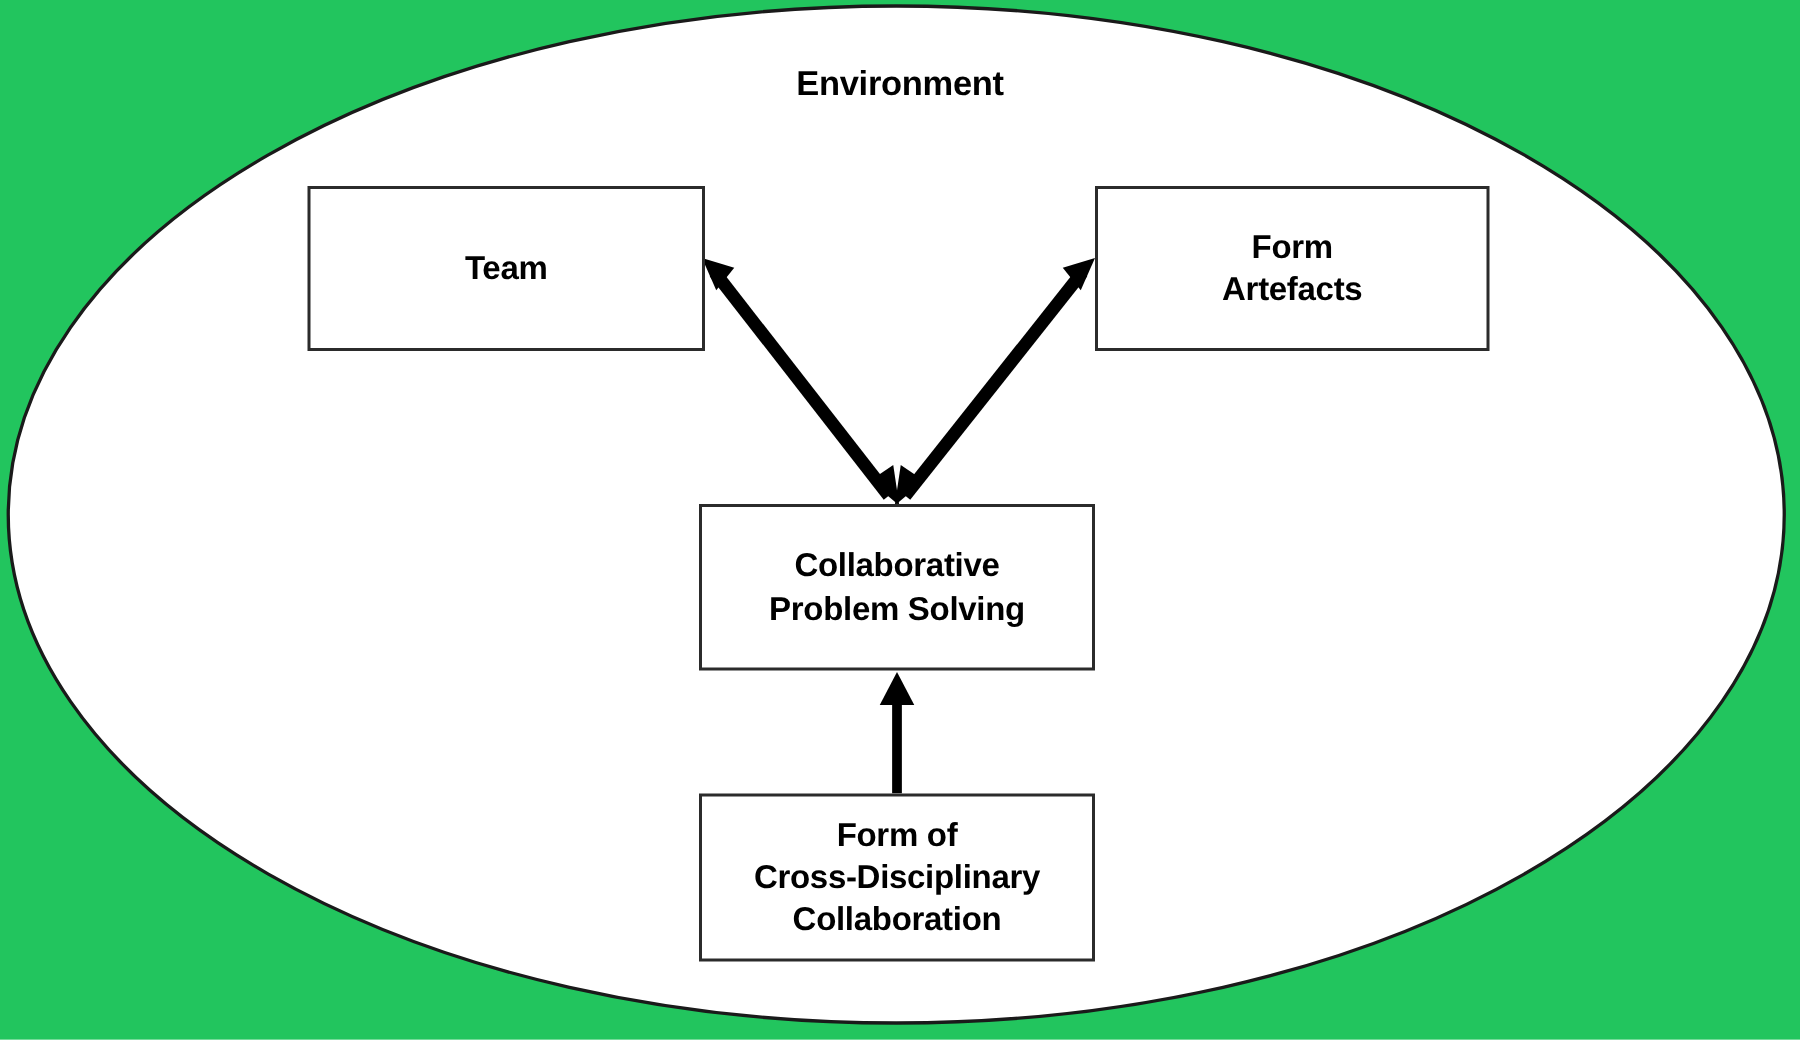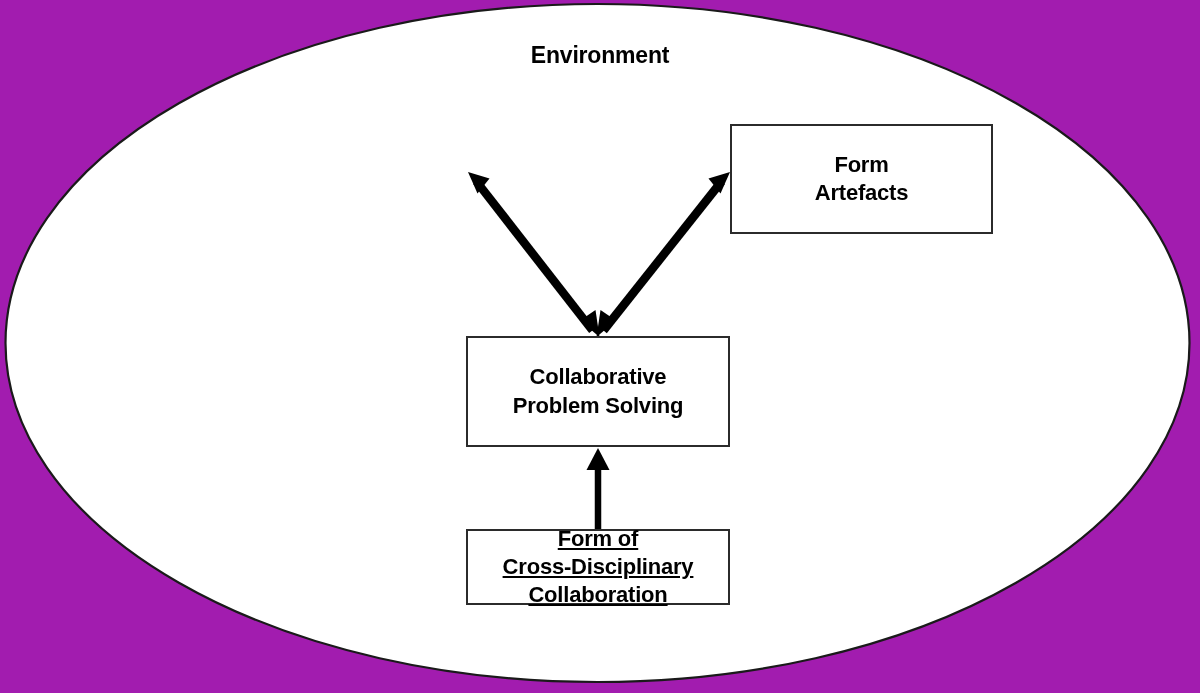--- a/index.html
+++ b/index.html
@@ -11,21 +11,21 @@
   body {
     width: 1200px;
     height: 693px;
     font-family: "Liberation Sans", sans-serif;
     overflow: hidden;
   }
   #diagram-root {
     position: relative;
     width: 1200px;
     height: 693px;
-    background: #a21caf;
+    background: #22c55e;
   }
   #diagram-svg {
     position: absolute;
     left: 0;
     top: 0;
     width: 1200px;
     height: 693px;
     display: block;
   }
   .node-box {
@@ -63,22 +63,21 @@
   #box-collaborative-problem-solving {
     left: 466px;
     top: 336px;
     width: 264px;
     height: 111px;
   }
   #box-form-of-collaboration {
     left: 466px;
     top: 529px;
     width: 264px;
-    height: 76px;
-    text-decoration: underline;
+    height: 112px;
   }
   #environment-title {
     position: absolute;
     left: 0;
     top: 42px;
     width: 1200px;
     text-align: center;
     font-family: "Liberation Sans", sans-serif;
     font-weight: bold;
     font-size: 23px;
@@ -113,20 +112,23 @@
     </g>
 
     <g>
       <line x1="598" y1="529" x2="598" y2="466" stroke="#000000" stroke-width="6.5" stroke-linecap="butt"></line>
       <polygon points="598,448 609.5,470 586.5,470" fill="#000000"></polygon>
     </g>
   </svg>
 
   <div id="environment-title">Environment</div>
 
+  <div class="node-box" id="box-team">
+    <span class="node-label">Team</span>
+  </div>
 
   <div class="node-box" id="box-joint-artefacts">
     <span class="node-label">Form
 Artefacts</span>
   </div>
 
   <div class="node-box" id="box-collaborative-problem-solving">
     <span class="node-label">Collaborative
 Problem Solving</span>
   </div>

